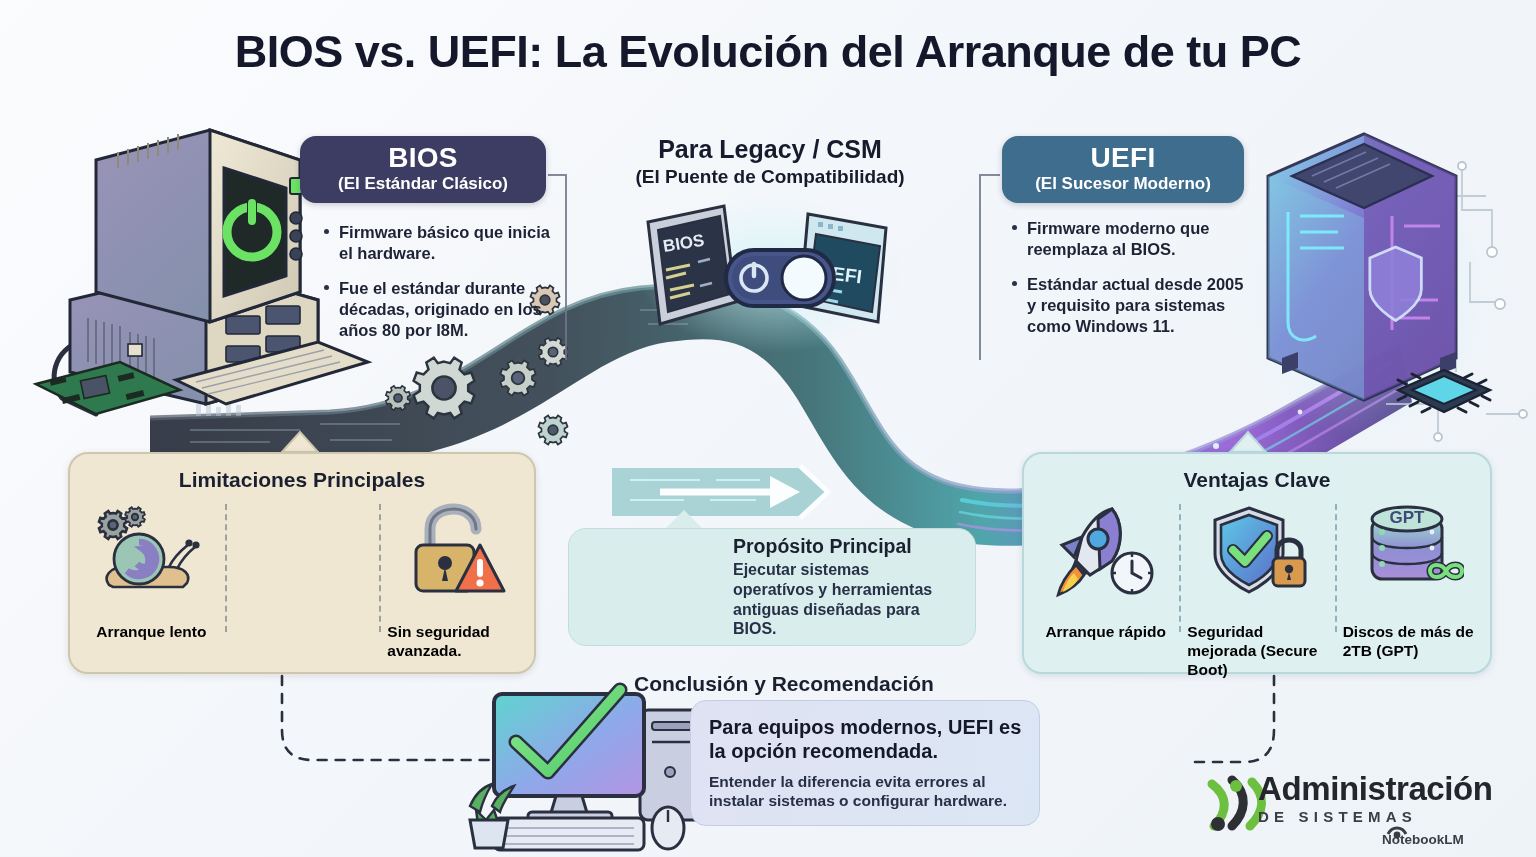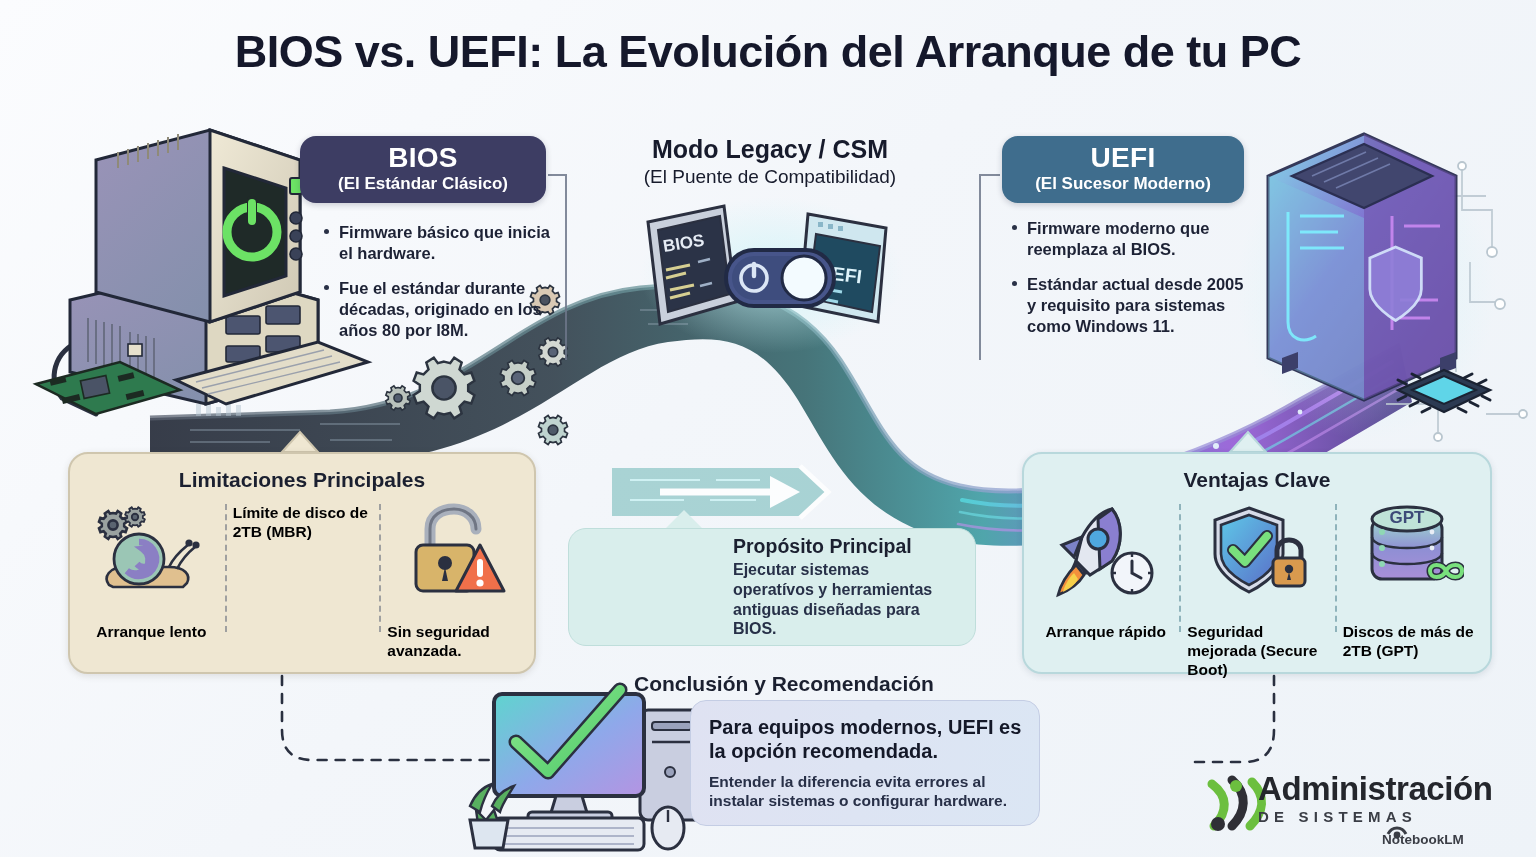--- a/index.html
+++ b/index.html
@@ -39,21 +39,21 @@
   .bullets li:before {
     content:""; position:absolute; left:2px; top:7px;
     width:5px; height:5px; border-radius:50%; background:#2a3147;
   }
   #bios-bullets { left: 322px; top: 222px; width: 230px; }
   #uefi-bullets { left: 1010px; top: 218px; width: 240px; }
 
   
   #csm-head { left: 600px; top: 136px; width: 340px; text-align:center; color:#171b2c; }
   #csm-head .big { font-size: 25px; font-weight:700; line-height:1.1; }
-  #csm-head .sub { font-size: 19px; font-weight:400; margin-top:2px; }
+  #csm-head .sub { font-size: 19px; font-weight:700; margin-top:2px; }
 
   #csm-text { left: 616px; top: 356px; width: 336px; text-align:center;
               font-size: 16.5px; font-weight:600; color:#1d2235; line-height:1.3; }
   #csm-text p + p { margin-top: 17px; }
 
   
   .card { border-radius: 20px; position:absolute; }
   .card h3 { text-align:center; font-size: 21px; font-weight:700; color:#1b2030; }
 
   #limits {
@@ -453,21 +453,21 @@
   <div class="abs pill" id="uefi-pill">
     <div class="big">UEFI</div>
     <div class="sub">(El Sucesor Moderno)</div>
   </div>
   <ul class="abs bullets" id="uefi-bullets">
     <li>Firmware moderno que reemplaza al BIOS.</li>
     <li>Estándar actual desde 2005 y requisito para sistemas como Windows 11.</li>
   </ul>
 
   <div class="abs" id="csm-head">
-    <div class="big">Modo Legacy / CSM</div>
+    <div class="big">Para Legacy / CSM</div>
     <div class="sub">(El Puente de Compatibilidad)</div>
   </div>
 
   <div class="card" id="limits">
     <h3>Limitaciones Principales</h3>
     <div class="triowrap">
       <div class="trio">
         <div class="ico">
           <svg width="112" height="92" viewBox="0 0 112 92">
             <g stroke="#2b3040" stroke-width="2.6" fill="#9aa2a0">
@@ -486,21 +486,20 @@
             <circle cx="98" cy="38" r="3.6" fill="#2b3040"></circle>
               <circle cx="105" cy="40" r="3.6" fill="#2b3040"></circle>
             <circle cx="48" cy="54" r="25" fill="#9bc6b5" stroke="#2b3040" stroke-width="2.8"></circle>
             <path d="M48,54 m0,-17 a17,17 0 1,1 -12,29 a13,13 0 1,0 16,-22 a9,9 0 1,1 -6,15" fill="none" stroke="#8b7fc4" stroke-width="6.5"></path>
           </svg>
         </div>
         <div class="cap">Arranque lento</div>
       </div>
 
       <div class="trio">
-        <div class="cap">Límite de disco de 2TB (MBR)</div>
       </div>
 
       <div class="trio">
         <div class="ico">
           <svg width="102" height="96" viewBox="0 0 102 96">
             <path d="M24,44 V26 C24,12 36,6 48,6 C60,6 70,14 70,26" fill="none" stroke="#a9b0bc" stroke-width="11" stroke-linecap="round"></path>
             <path d="M24,44 V26 C24,12 36,6 48,6 C60,6 70,14 70,26" fill="none" stroke="#2b3040" stroke-width="3" stroke-linecap="round" opacity=".45"></path>
             <rect x="10" y="42" width="58" height="46" rx="7" fill="#d8b46a" stroke="#2b3040" stroke-width="3"></rect>
             <circle cx="39" cy="60" r="7" fill="#2b3040"></circle>
             <path d="M39,64 L36,78 H42 Z" fill="#2b3040"></path>

